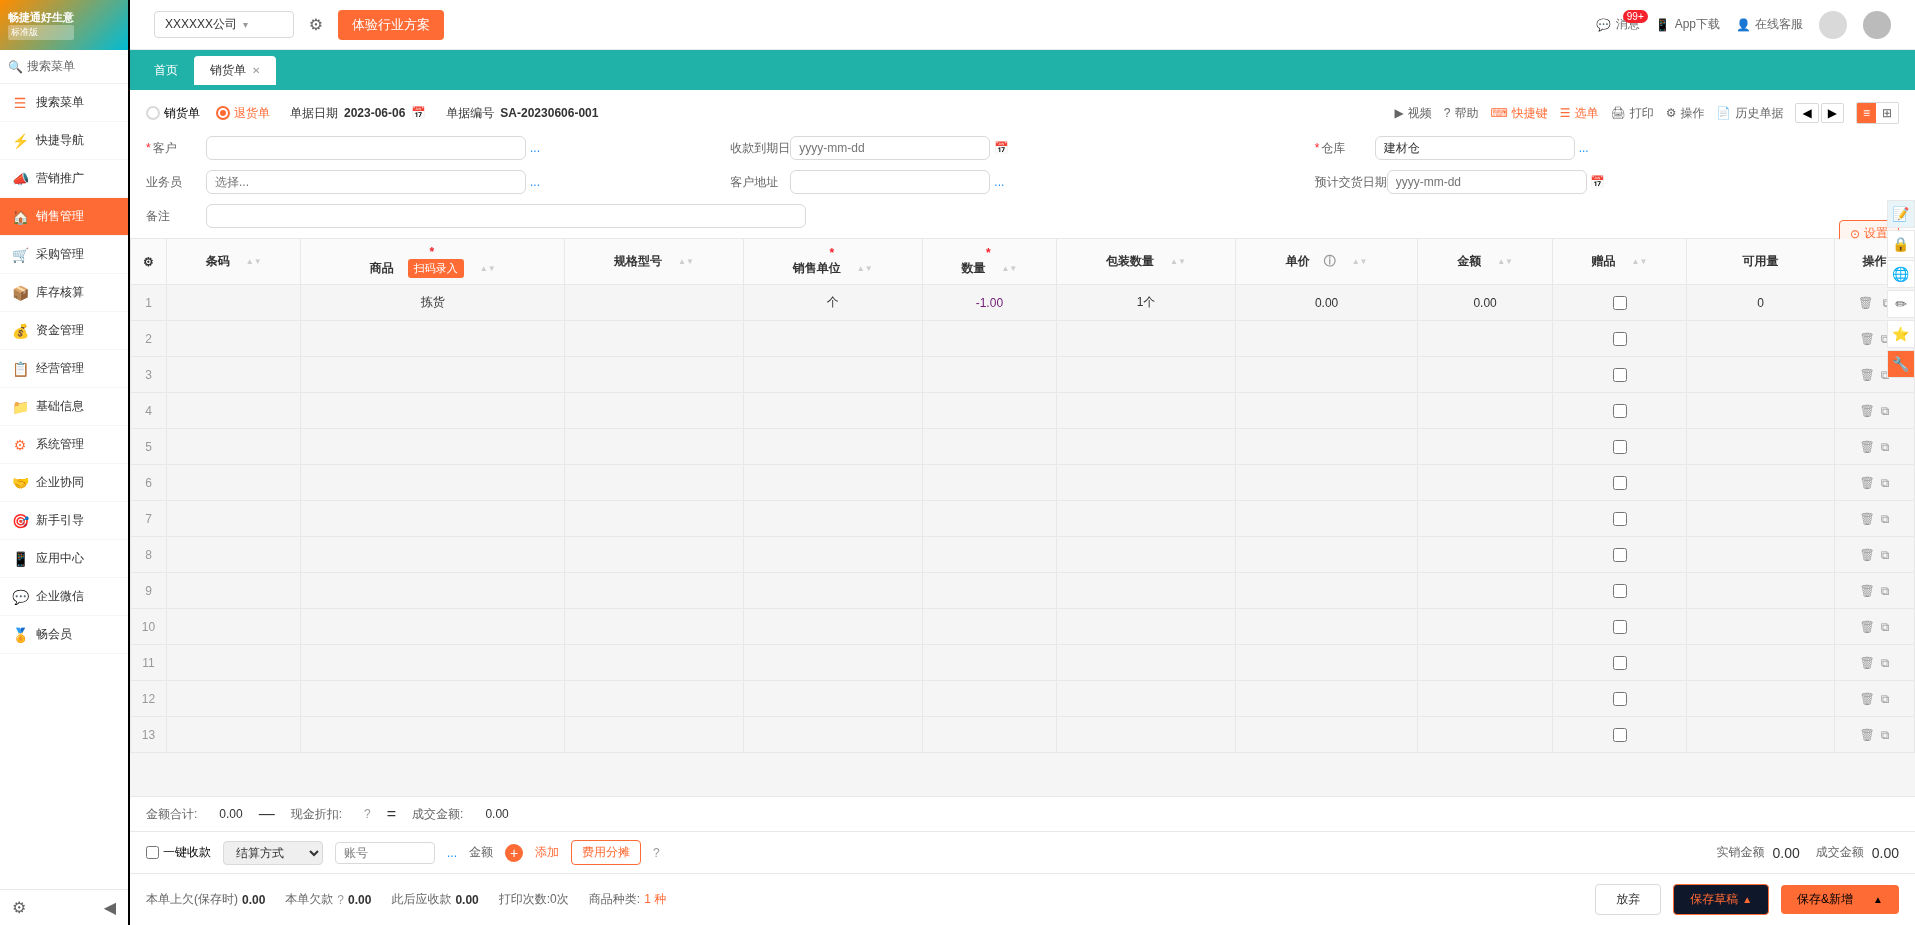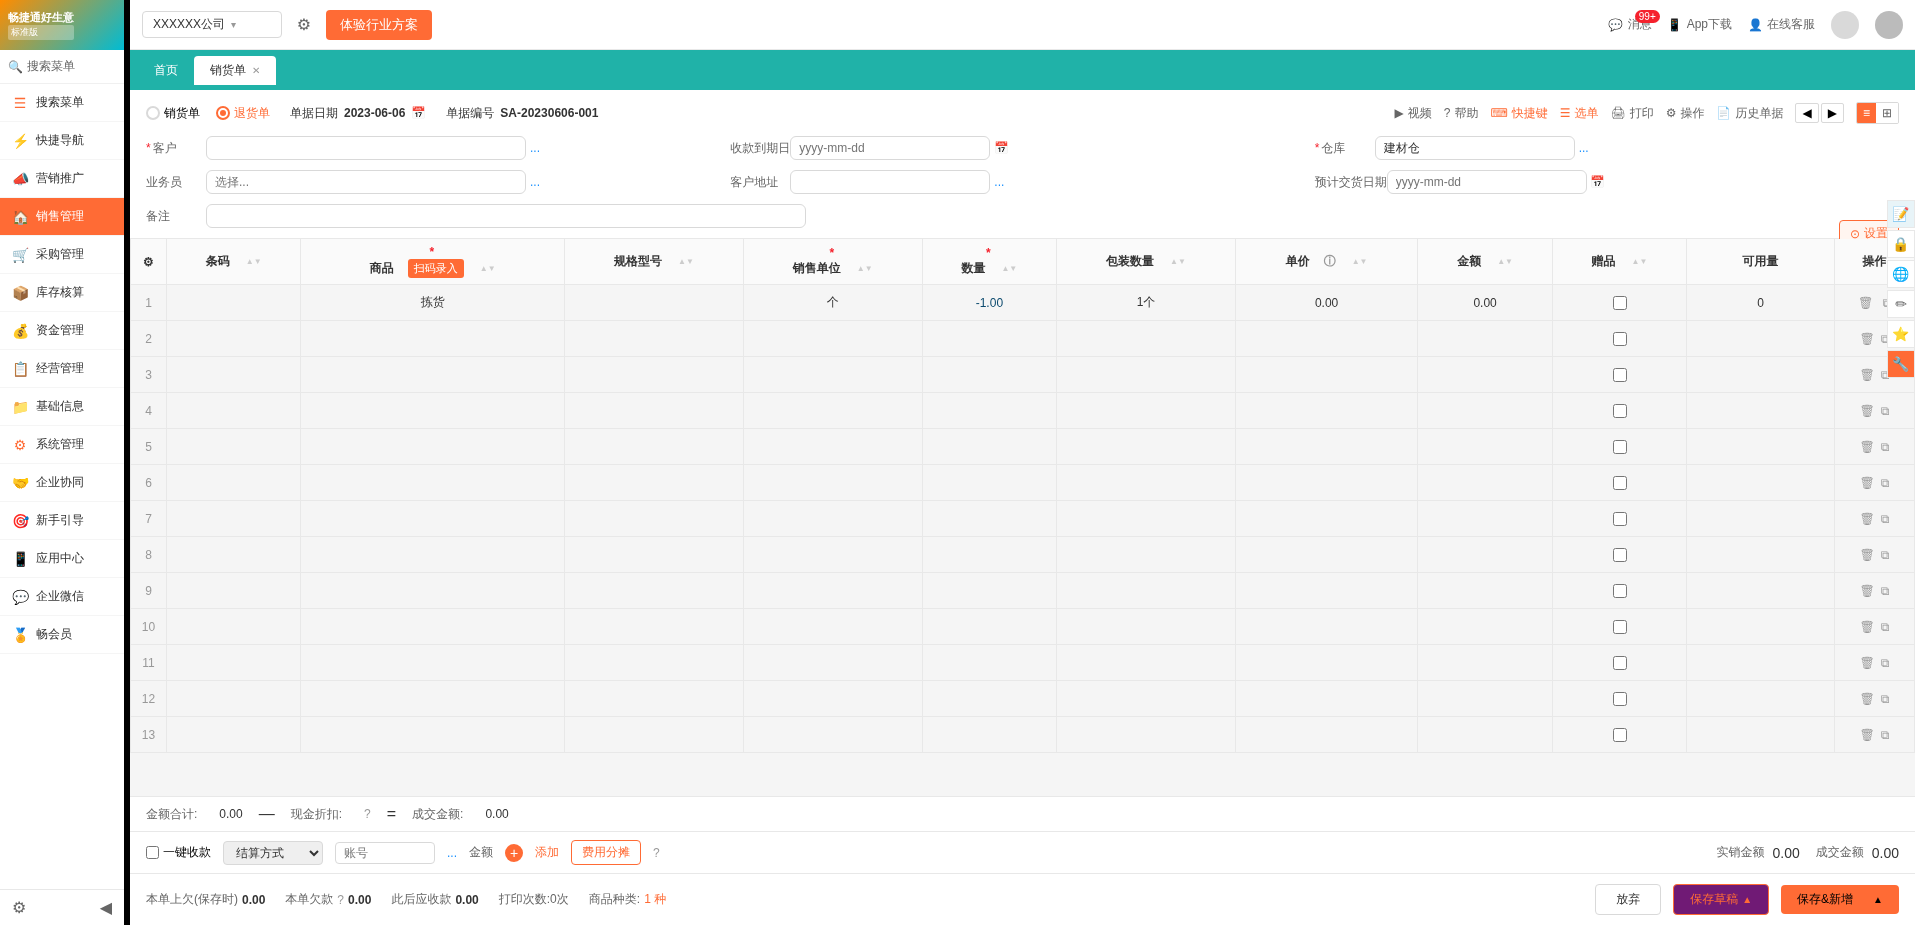--- a/index.html
+++ b/index.html
@@ -1,37 +1,37 @@
 <!DOCTYPE html>
 <html><head>
   <meta charset="utf-8">
   <style>
     * { box-sizing: border-box; margin: 0; padding: 0; font-family: 'Microsoft YaHei', Arial, sans-serif; font-size: 12px; }
     body { width: 1915px; height: 925px; overflow: hidden; background: #f5f5f5; display: flex; }
 
     
-    .sidebar { width: 130px; background: #fff; display: flex; flex-direction: column; border-right: 6px solid #000000; flex-shrink: 0; }
+    .sidebar { width: 130px; background: #fff; display: flex; flex-direction: column; border-right: 2px solid #000000; flex-shrink: 0; }
     .sidebar-header { background: linear-gradient(135deg, #ff8c00, #00bcd4); padding: 10px 8px; display: flex; align-items: center; gap: 6px; height: 50px; }
     .sidebar-logo-text { color: #fff; font-size: 11px; font-weight: bold; line-height: 1.3; }
     .sidebar-logo-badge { background: rgba(255,255,255,0.3); color: #fff; font-size: 9px; padding: 1px 3px; border-radius: 2px; }
     .sidebar-search { display: flex; align-items: center; gap: 4px; padding: 8px; cursor: pointer; border-bottom: 1px solid #f0f0f0; }
     .sidebar-search span { color: #666; }
     .sidebar-nav { flex: 1; overflow-y: auto; }
     .nav-item { display: flex; align-items: center; gap: 8px; padding: 10px 12px; cursor: pointer; color: #333; border-bottom: 1px solid #f5f5f5; }
     .nav-item.active { background: #ff6b35; color: #fff; }
     .nav-item.active .nav-icon { color: #fff; }
     .nav-icon { font-size: 14px; color: #ff6b35; width: 16px; text-align: center; }
     .nav-label { font-size: 12px; }
     .sidebar-bottom { display: flex; align-items: center; justify-content: space-between; padding: 8px 12px; border-top: 1px solid #e8e8e8; }
 
     
     .main { flex: 1; display: flex; flex-direction: column; overflow: hidden; }
 
     
-    .topbar { height: 50px; background: #fff; display: flex; align-items: center; justify-content: space-between; padding: 0 12px; border-bottom: 1px solid #e8e8e8; flex-shrink: 0; }
+    .topbar { height: 50px; background: #fff; display: flex; align-items: center; justify-content: space-between; padding: 0 24px; border-bottom: 1px solid #e8e8e8; flex-shrink: 0; }
     .topbar-left { display: flex; align-items: center; gap: 8px; }
     .company-select { display: flex; align-items: center; gap: 6px; border: 1px solid #d9d9d9; border-radius: 4px; padding: 4px 10px; cursor: pointer; min-width: 140px; }
     .company-name { color: #333; }
     .chevron-down { color: #999; font-size: 10px; }
     .settings-icon-btn { width: 28px; height: 28px; display: flex; align-items: center; justify-content: center; cursor: pointer; color: #666; font-size: 16px; }
     .trial-btn { background: #ff6b35; color: #fff; border: none; border-radius: 4px; padding: 6px 14px; cursor: pointer; font-size: 13px; }
     .topbar-right { display: flex; align-items: center; gap: 16px; }
     .topbar-icon-item { display: flex; align-items: center; gap: 4px; cursor: pointer; color: #666; position: relative; }
     .badge { background: #f5222d; color: #fff; border-radius: 10px; padding: 1px 4px; font-size: 10px; position: absolute; top: -6px; right: -8px; }
     .avatar { width: 28px; height: 28px; border-radius: 50%; background: #d9d9d9; }
@@ -77,21 +77,21 @@
 
     
     .table-section { flex: 1; overflow: hidden; display: flex; flex-direction: column; }
     .table-container { flex: 1; overflow-y: auto; }
     table { width: 100%; border-collapse: collapse; }
     thead th { background: #fafafa; border: 1px solid #e8e8e8; padding: 6px 8px; text-align: center; color: #333; white-space: nowrap; position: sticky; top: 0; z-index: 10; }
     thead th.required-col::before { content: '*'; color: #f5222d; margin-right: 2px; }
     tbody td { border: 1px solid #e8e8e8; padding: 6px 8px; text-align: center; color: #333; height: 36px; }
     .subtotal-row td { background: #fff9f0; font-weight: bold; }
     .row-number { color: #999; }
-    .negative { color: #0c4a6e; }
+    .negative { color: #701a75; }
     .scan-btn { background: #ff6b35; color: #fff; border: none; border-radius: 3px; padding: 2px 6px; cursor: pointer; font-size: 11px; }
     .delete-icon { color: #999; cursor: pointer; margin: 0 3px; }
     .copy-icon { color: #999; cursor: pointer; margin: 0 3px; }
     .sort-arrows { display: inline-flex; flex-direction: column; font-size: 8px; color: #ccc; margin-left: 2px; vertical-align: middle; }
     th .col-header { display: flex; align-items: center; justify-content: center; gap: 14px; }
     .checkbox-cell { display: flex; align-items: center; justify-content: center; }
     .table-checkbox { width: 14px; height: 14px; }
 
     
     .bottom-summary { background: #fff; padding: 8px 16px; border-top: 1px solid #e8e8e8; flex-shrink: 0; }
@@ -115,21 +115,21 @@
     .summary-title { color: #666; }
     .summary-num { color: #333; font-size: 14px; }
 
     
     .footer-bar { background: #fff; padding: 10px 16px; display: flex; align-items: center; justify-content: space-between; border-top: 1px solid #e8e8e8; flex-shrink: 0; }
     .footer-left { display: flex; align-items: center; gap: 20px; }
     .footer-item { display: flex; align-items: center; gap: 4px; color: #666; }
     .footer-value { color: #333; font-weight: bold; }
     .footer-right { display: flex; align-items: center; gap: 12px; }
     .abandon-btn { border: 1px solid #d9d9d9; color: #333; background: #fff; border-radius: 4px; padding: 6px 20px; cursor: pointer; }
-    .save-draft-btn { border: 1px solid #ff6b35; color: #ff6b35; background: #701a75; border-radius: 4px; padding: 6px 16px; cursor: pointer; display: flex; align-items: center; gap: 4px; }
+    .save-draft-btn { border: 1px solid #ff6b35; color: #ff6b35; background: #0f172a; border-radius: 4px; padding: 6px 16px; cursor: pointer; display: flex; align-items: center; gap: 4px; }
     .save-new-btn { background: #ff6b35; color: #000000; border: none; border-radius: 4px; padding: 6px 16px; cursor: pointer; display: flex; align-items: center; gap: 20px; }
     .btn-arrow { font-size: 10px; }
     .product-kind { color: #ff6b35; cursor: pointer; }
 
     .form-section { position: relative; background: #fff; padding: 12px 16px 0; }
   </style>
 </head>
 <body>
 
 <div class="sidebar">

